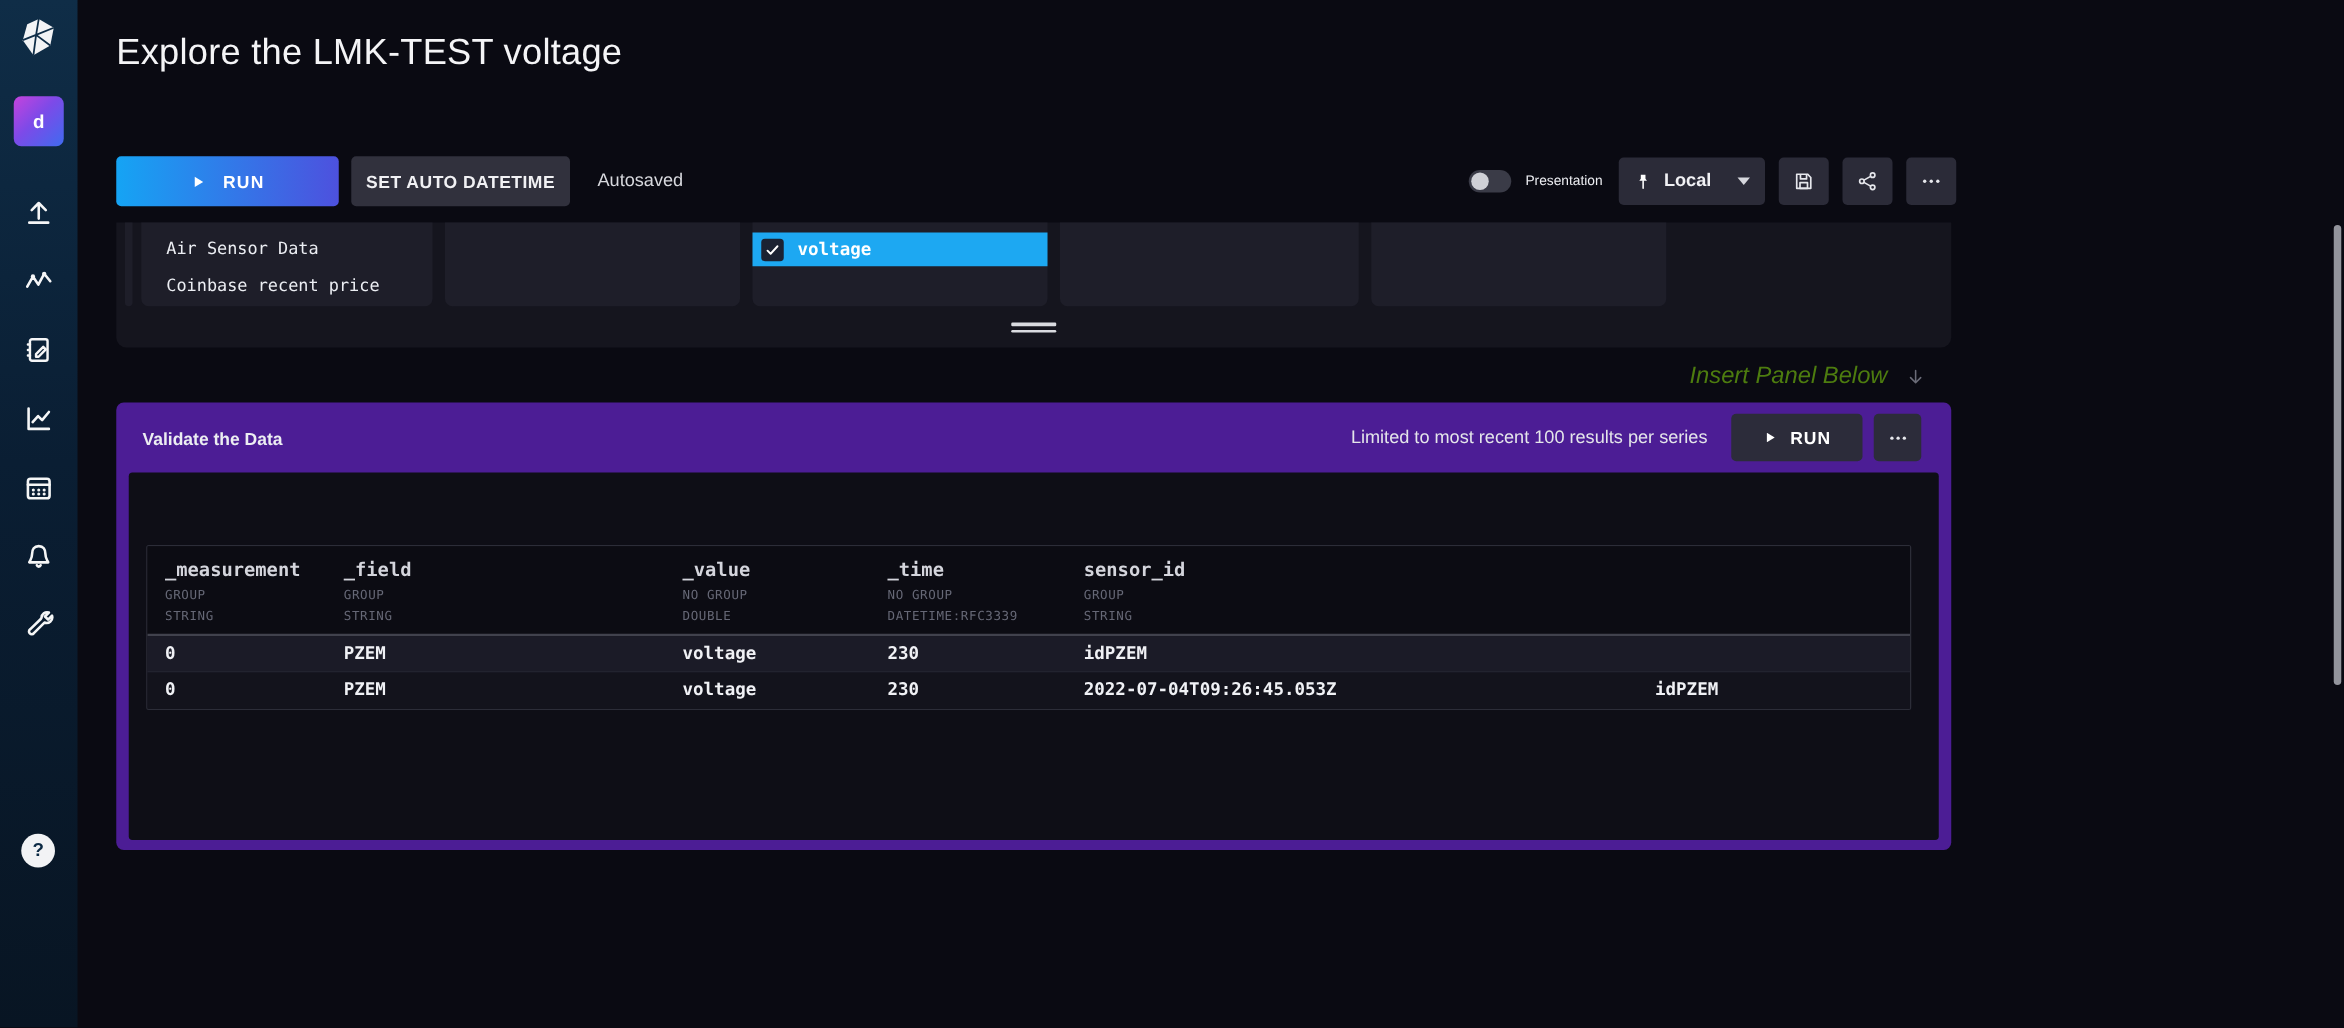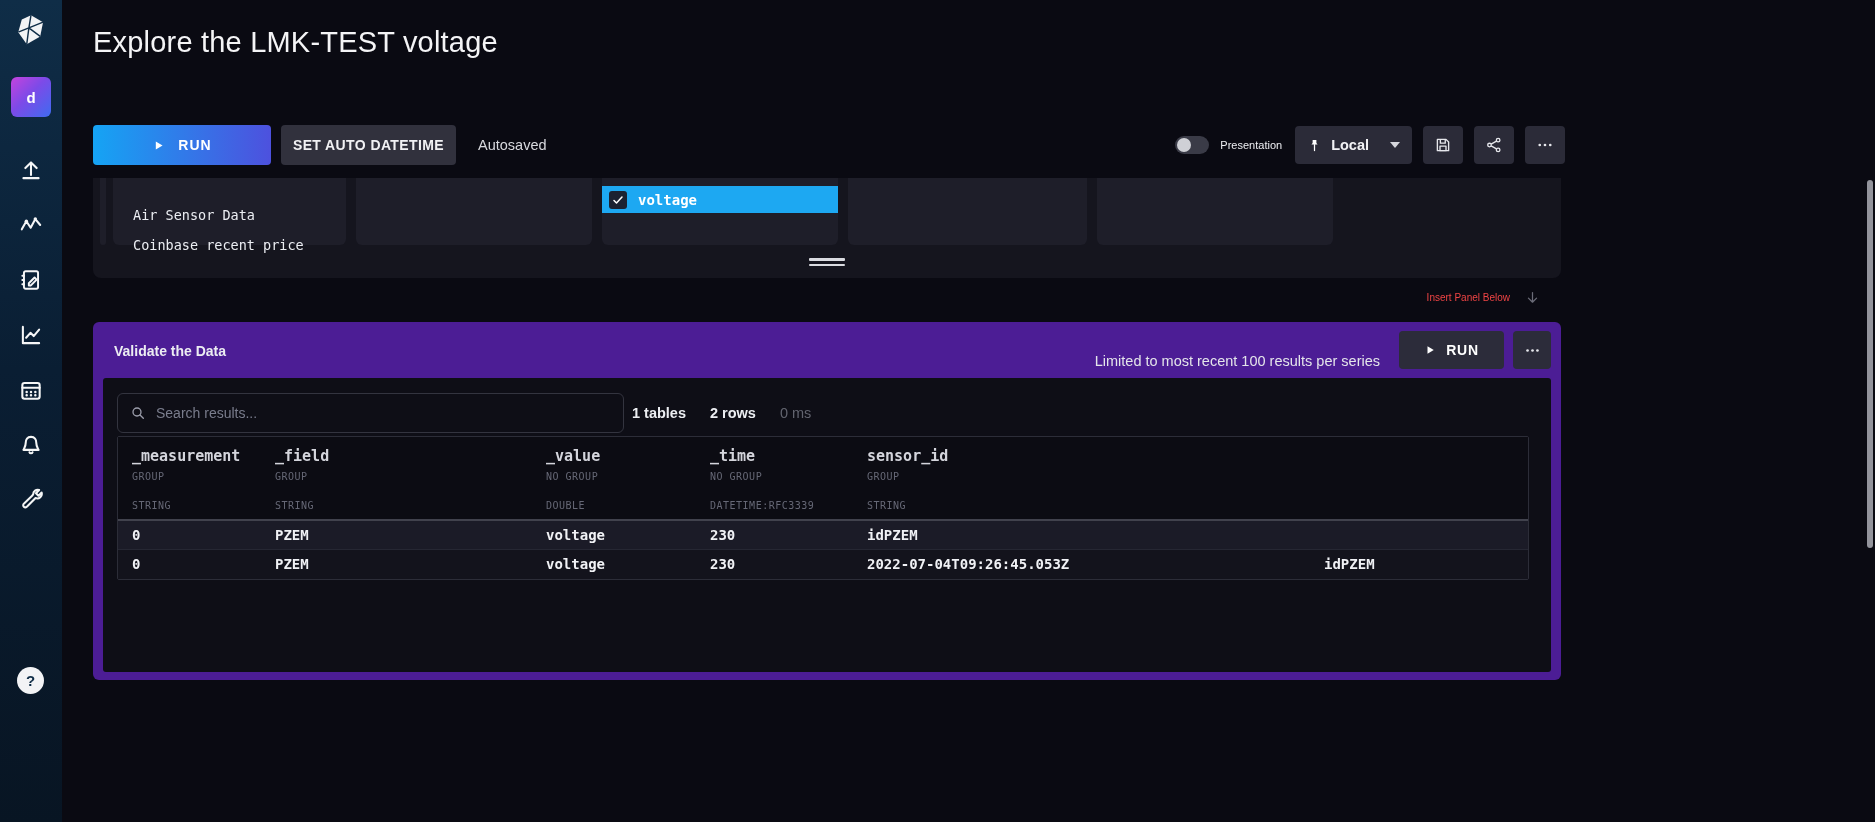--- a/index.html
+++ b/index.html
@@ -48,45 +48,45 @@
   .icon-btn { width:40px; height:38px; border-radius:4px; background:#2b2b38; border:none; cursor:pointer;
     display:flex; align-items:center; justify-content:center; }
   .icon-btn svg { width:18px; height:18px; }
 
   
   .builder { position:absolute; left:93px; top:178px; width:1468px; height:100px;
     background:#15151e; border-radius:0 0 8px 8px; }
   .cols { position:absolute; left:0; top:0; width:100%; height:67px; display:flex; }
   .col { background:#1e1e29; border-radius:0 0 6px 6px; height:67px; }
   .sliver { margin-left:7px; width:6px; }
-  .c1 { margin-left:7px; width:233px; padding-top:22px; }
+  .c1 { margin-left:7px; width:233px; padding-top:6px; }
   .c2 { margin-left:10px; width:236px; }
   .c3 { margin-left:10px; width:236px; }
   .c4 { margin-left:10px; width:239px; }
   .c5 { margin-left:10px; width:236px; }
   .list-item { height:30px; line-height:30px; padding-left:20px; color:#eceef3;
     font-family:"DejaVu Sans Mono",monospace; font-size:13.5px; cursor:pointer; white-space:nowrap; }
   .field-selected { margin-top:8px; height:27px; background:#1da8f2; display:flex; align-items:center;
     padding-left:7px; gap:11px; cursor:pointer; }
   .field-selected .cb { width:18px; height:18px; border-radius:3px; background:#1b2232;
     display:flex; align-items:center; justify-content:center; }
   .field-selected .cb svg { width:12px; height:12px; }
   .field-selected .fl { color:#fff; font-family:"DejaVu Sans Mono",monospace; font-weight:bold; font-size:14px; }
   .handle { position:absolute; left:50%; transform:translateX(-50%); top:80px; width:36px; cursor:row-resize; }
   .handle i { display:block; height:2.5px; background:#dadbe0; border-radius:1px; margin-bottom:3px; }
 
   .insert-row { position:absolute; top:290px; right:335px; display:flex; align-items:center; gap:15px; }
-  .insert-row .txt { color:#ef4444; font-size:10px; }
+  .insert-row .txt { color:#4d7c0f; font-size:19px;font-style:italic; }
   .insert-row svg { width:15px; height:15px; }
 
   
   .validate { position:absolute; left:93px; top:322px; width:1468px; height:358px;
     background:#4c1d95; border-radius:6px; }
   .v-title { position:absolute; left:21px; top:21px; color:#ecedf2; font-size:14px; font-weight:bold; }
-  .v-right { position:absolute; right:10px; top:9px; height:38px; display:flex; align-items:flex-end; gap:9px; }
+  .v-right { position:absolute; right:24px; top:9px; height:38px; display:flex; align-items:center; gap:9px; }
   .limit { color:#e4e5ea; font-size:14.5px; margin-right:10px; }
   .v-run { width:105px; height:38px; border-radius:4px; background:#2c2c3a; color:#fff; font-weight:bold;
     font-size:14px; letter-spacing:.8px; display:flex; align-items:center; justify-content:center; gap:10px; }
   .v-more { width:38px; height:38px; border-radius:4px; background:#2c2c3a;
     display:flex; align-items:center; justify-content:center; }
   .v-body { position:absolute; left:10px; top:56px; width:1448px; height:294px; background:#0e0e16; border-radius:3px; }
   .search-row { position:absolute; left:14px; top:15px; display:flex; align-items:center; gap:24px; }
   .search { width:507px; height:40px; border:1px solid #33343f; border-radius:6px; background:transparent;
     display:flex; align-items:center; padding:0 12px; gap:10px; margin-right:-16px; }
   .search svg { width:16px; height:16px; flex:none; }
@@ -94,21 +94,21 @@
     font-family:"Liberation Sans",sans-serif; }
   .search input::placeholder { color:#7a7d8d; }
   .stat { font-size:14.5px; } .stat.strong { color:#eceef2; font-weight:bold; } .stat.dim { color:#62646f; }
 
   
   .tbl { position:absolute; left:14px; top:58px; width:1412px; border:1px solid #2c2d38; border-radius:2px;
     font-family:"DejaVu Sans Mono",monospace; }
   .grid { display:grid; grid-template-columns:143px 271px 164px 157px 457px 1fr; padding-left:14px; }
   .thead { padding-top:11px; padding-bottom:7px; background:#0c0c13; border-bottom:2px solid #41424d; }
   .th-name { color:#d4d5dc; font-size:15px; font-weight:bold; line-height:16px; }
-  .th-sub { color:#666876; font-size:10px; line-height:13px; margin-top:16px; letter-spacing:.5px; }
+  .th-sub { color:#666876; font-size:10px; line-height:13px; margin-top:4px; letter-spacing:.5px; }
   .th-sub.first { margin-top:6px; }
   .trow { height:29px; line-height:29px; font-size:14px; font-weight:600; color:#f0f1f5; }
   .trow.r1 { background:#1b1b27; border-bottom:1px solid #262733; }
   .trow.r2 { background:#13131c; }
   .trow div { white-space:nowrap; overflow:hidden; }
 
   .vscroll { position:absolute; right:2px; top:180px; width:6px; height:368px; background:#93949c; border-radius:3px; cursor:pointer; }
 </style>
 </head>
 <body>
@@ -272,32 +272,20 @@
       <button class="btn v-more">
         <svg width="17" height="17" viewBox="0 0 24 24">
             <circle cx="5" cy="12" r="1.9" fill="#e6e7ec"></circle>
             <circle cx="12" cy="12" r="1.9" fill="#e6e7ec"></circle>
             <circle cx="19" cy="12" r="1.9" fill="#e6e7ec"></circle>
           </svg>
       </button>
     </div>
 
     <div class="v-body">
-      <div class="search-row">
-        <div class="search">
-          <svg viewBox="0 0 24 24" fill="none" stroke="#9b9dab" stroke-width="2">
-              <circle cx="10.5" cy="10.5" r="6"></circle>
-              <path d="M15 15l5 5" stroke-linecap="round"></path>
-            </svg>
-          <input placeholder="Search results..." style="">
-        </div>
-        <span class="stat strong">1 tables</span>
-        <span class="stat strong">2 rows</span>
-        <span class="stat dim">0 ms</span>
-      </div>
 
       <div class="tbl">
         <div class="thead grid">
           <div class="th">
             <div class="th-name">_measurement</div>
             <div class="th-sub first">GROUP</div>
             <div class="th-sub">STRING</div>
           </div>
           <div class="th">
             <div class="th-name">_field</div>

